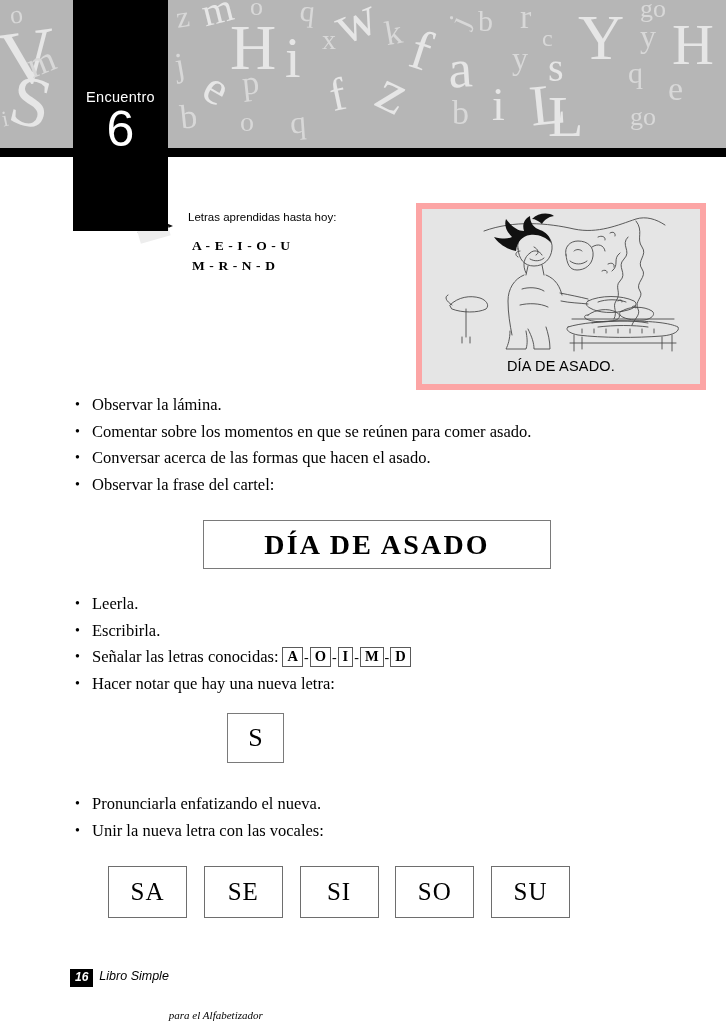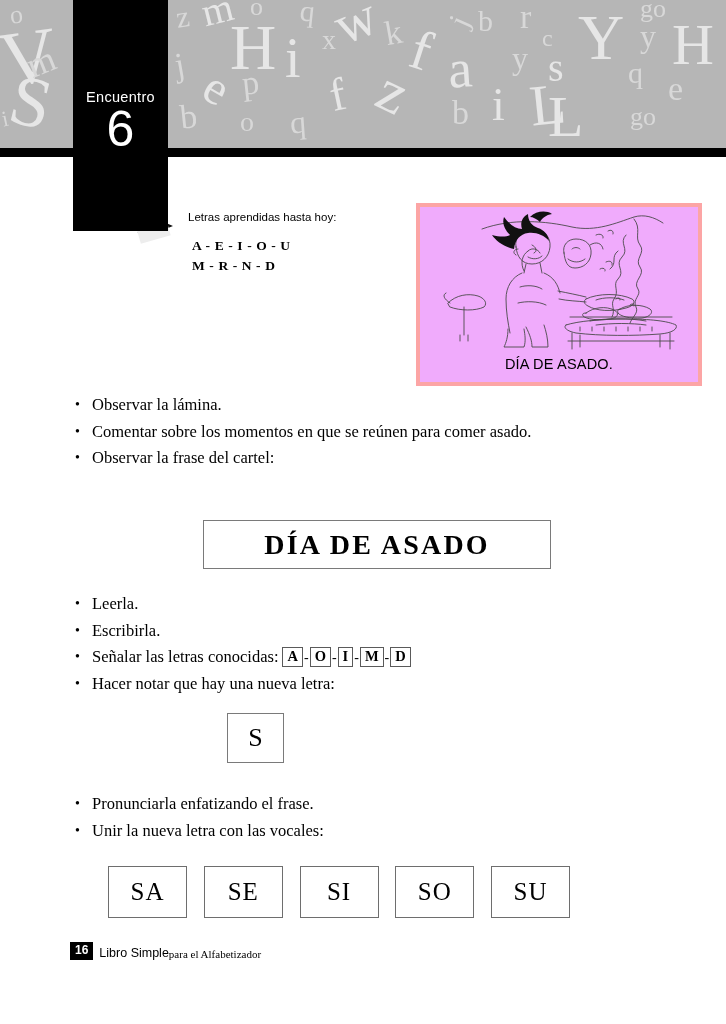--- a/index.html
+++ b/index.html
@@ -120,22 +120,22 @@
   .note-row-1 { top: 34px; }
   .note-row-2 { top: 54px; }
 
   
   .illus-panel {
     position: absolute;
     left: 416px;
     top: 203px;
     width: 278px;
     height: 175px;
-    border: 4px solid #fca5a5;
-    background: #f0abfc;
+    border: 6px solid #fca5a5;
+    background: #e5e5e5;
     overflow: hidden;
   }
   .illus-svg {
     position: absolute;
     left: 0;
     top: 0;
   }
   .illus-caption {
     position: absolute;
     left: 0;
@@ -255,23 +255,24 @@
   .syl-card-text {
     font-family: "Liberation Serif", "DejaVu Serif", serif;
     font-size: 25px;
     letter-spacing: 1px;
   }
 
   
   .footer {
     position: absolute;
     left: 70px;
-    top: 908px;
+    top: 969px;
     display: flex;
-    align-items: flex-end;
+    align-items: flex-start;
+    font-style: italic;
   }
   .footer-page {
     display: inline-block;
     background: #000000;
     color: #ffffff;
     font-family: "Liberation Sans", "DejaVu Sans", sans-serif;
     font-size: 12px;
     font-weight: bold;
     line-height: 15px;
     padding: 1px 5px 2px 5px;
@@ -426,20 +427,21 @@
 
     <path d="M94 42 C84 40, 76 34, 72 28 C80 30, 86 30, 90 28 C84 22, 82 16, 84 10 C90 18, 96 22, 102 22 C100 16, 102 10, 108 7 C108 14, 112 19, 118 21 C124 23, 128 27, 129 34 C124 28, 116 25, 108 26 C100 27, 95 33, 94 42 Z" fill="#111111"></path>
     <path d="M110 10 C116 4, 126 3, 132 7 C126 8, 122 11, 120 15 C117 12, 113 10, 110 10 Z" fill="#111111"></path>
   </svg>
   <div class="illus-caption">DÍA DE ASADO.</div>
 </div>
 
 <div class="bullets bullets-a">
   <div class="bullet-row">Observar la lámina.</div>
   <div class="bullet-row">Comentar sobre los momentos en que se reúnen para comer asado.</div>
+  <div class="bullet-row">Conversar acerca de las formas que hacen el asado.</div>
   <div class="bullet-row">Observar la frase del cartel:</div>
 </div>
 
 <div class="phrase-card">
   <span class="phrase-card-text">DÍA DE ASADO</span>
 </div>
 
 <div class="bullets bullets-b">
   <div class="bullet-row">Leerla.</div>
   <div class="bullet-row">Escribirla.</div>
@@ -447,21 +449,21 @@
     <span>Señalar las letras conocidas:</span><span class="inline-letters" id="known-letters"><span class="lbox">A</span><span class="lsep">-</span><span class="lbox">O</span><span class="lsep">-</span><span class="lbox">I</span><span class="lsep">-</span><span class="lbox">M</span><span class="lsep">-</span><span class="lbox">D</span></span>
   </div>
   <div class="bullet-row">Hacer notar que hay una nueva letra:</div>
 </div>
 
 <div class="letter-card">
   <span class="letter-card-text">S</span>
 </div>
 
 <div class="bullets bullets-c">
-  <div class="bullet-row">Pronunciarla enfatizando el frase.</div>
+  <div class="bullet-row">Pronunciarla enfatizando el nueva.</div>
   <div class="bullet-row">Unir la nueva letra con las vocales:</div>
 </div>
 
 <div class="syllable-row" id="syllable-row">
     <div class="syl-card">
       <span class="syl-card-text">SA</span>
     </div>
     <div class="syl-card">
       <span class="syl-card-text">SE</span>
     </div>

